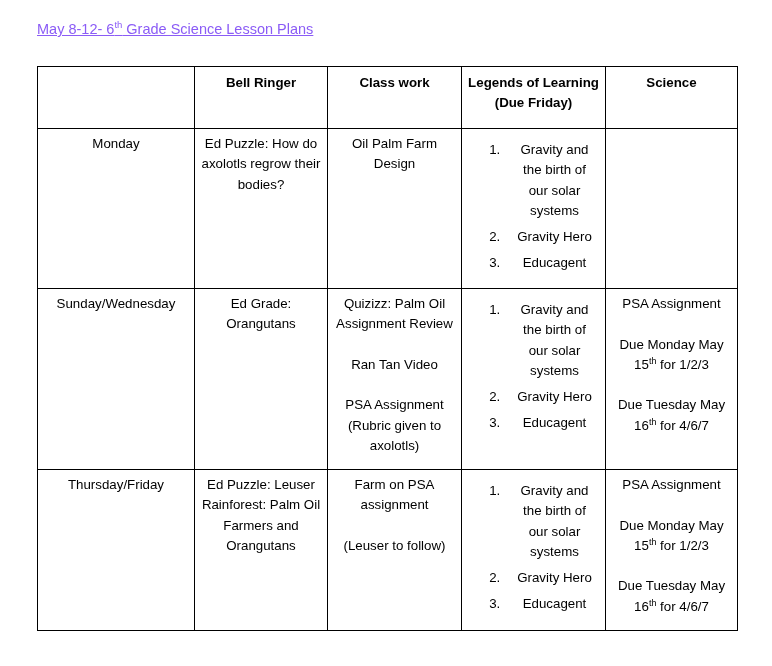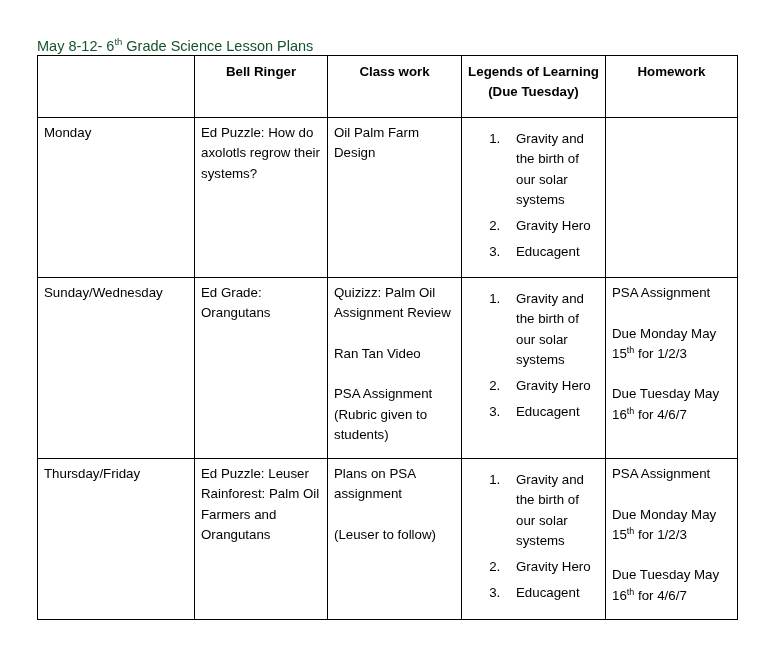--- a/index.html
+++ b/index.html
@@ -16,47 +16,48 @@
   }
   .page {
     position: relative;
     width: 772px;
     height: 666px;
     background: #ffffff;
   }
   .doc-title {
     position: absolute;
     left: 37px;
-    top: 37px;
+    top: 20px;
     font-size: 14.5px;
     line-height: 18px;
-    color: #14532d;
+    color: #8b5cf6;
     white-space: nowrap;
+    text-decoration: underline;
   }
   .doc-title sup {
     font-size: 9.5px;
     vertical-align: super;
     line-height: 0;
   }
   .lesson-table {
     position: absolute;
     left: 37px;
-    top: 55px;
+    top: 66px;
     width: 700px;
     border-collapse: collapse;
     table-layout: fixed;
   }
   .lesson-table td, .lesson-table th {
     border: 1px solid #000000;
     vertical-align: top;
     padding: 5px 6px 4px 6px;
     font-size: 13.3px;
     line-height: 20.3px;
     font-weight: normal;
-    text-align: left;
+    text-align: center;
     overflow: hidden;
   }
   .lesson-table thead th {
     text-align: center;
     font-weight: bold;
     padding-top: 6px;
   }
   col.c-day      { width: 157px; }
   col.c-bell     { width: 133px; }
   col.c-class    { width: 134px; }
@@ -106,32 +107,32 @@
       <col class="c-bell">
       <col class="c-class">
       <col class="c-legends">
       <col class="c-home">
     </colgroup>
     <thead>
       <tr class="row-header">
         <th></th>
         <th>Bell Ringer</th>
         <th>Class work</th>
-        <th>Legends of Learning (Due Tuesday)</th>
-        <th>Homework</th>
+        <th>Legends of Learning (Due Friday)</th>
+        <th>Science</th>
       </tr>
     </thead>
     <tbody>
 
       <tr class="r1">
         <td>
           <span class="cell-line nowrap-day">Monday</span>
         </td>
         <td>
-          <span class="cell-line">Ed Puzzle: How do axolotls regrow their systems?</span>
+          <span class="cell-line">Ed Puzzle: How do axolotls regrow their bodies?</span>
         </td>
         <td>
           <span class="cell-line">Oil Palm Farm Design</span>
         </td>
         <td>
           <ol class="legend-list">
             <li>Gravity and the birth of our solar systems</li>
             <li>Gravity Hero</li>
             <li>Educagent</li>
           </ol>
@@ -144,21 +145,21 @@
           <span class="cell-line nowrap-day">Sunday/Wednesday</span>
         </td>
         <td>
           <span class="cell-line">Ed Grade: Orangutans</span>
         </td>
         <td>
           <span class="cell-line">Quizizz: Palm Oil Assignment Review</span>
           <span class="cell-line blank"></span>
           <span class="cell-line">Ran Tan Video</span>
           <span class="cell-line blank"></span>
-          <span class="cell-line">PSA Assignment (Rubric given to students)</span>
+          <span class="cell-line">PSA Assignment (Rubric given to axolotls)</span>
         </td>
         <td>
           <ol class="legend-list">
             <li>Gravity and the birth of our solar systems</li>
             <li>Gravity Hero</li>
             <li>Educagent</li>
           </ol>
         </td>
         <td>
           <span class="cell-line">PSA Assignment</span>
@@ -170,21 +171,21 @@
       </tr>
 
       <tr class="r3">
         <td>
           <span class="cell-line nowrap-day">Thursday/Friday</span>
         </td>
         <td>
           <span class="cell-line">Ed Puzzle: Leuser Rainforest: Palm Oil Farmers and Orangutans</span>
         </td>
         <td>
-          <span class="cell-line">Plans on PSA assignment</span>
+          <span class="cell-line">Farm on PSA assignment</span>
           <span class="cell-line blank"></span>
           <span class="cell-line">(Leuser to follow)</span>
         </td>
         <td>
           <ol class="legend-list">
             <li>Gravity and the birth of our solar systems</li>
             <li>Gravity Hero</li>
             <li>Educagent</li>
           </ol>
         </td>

